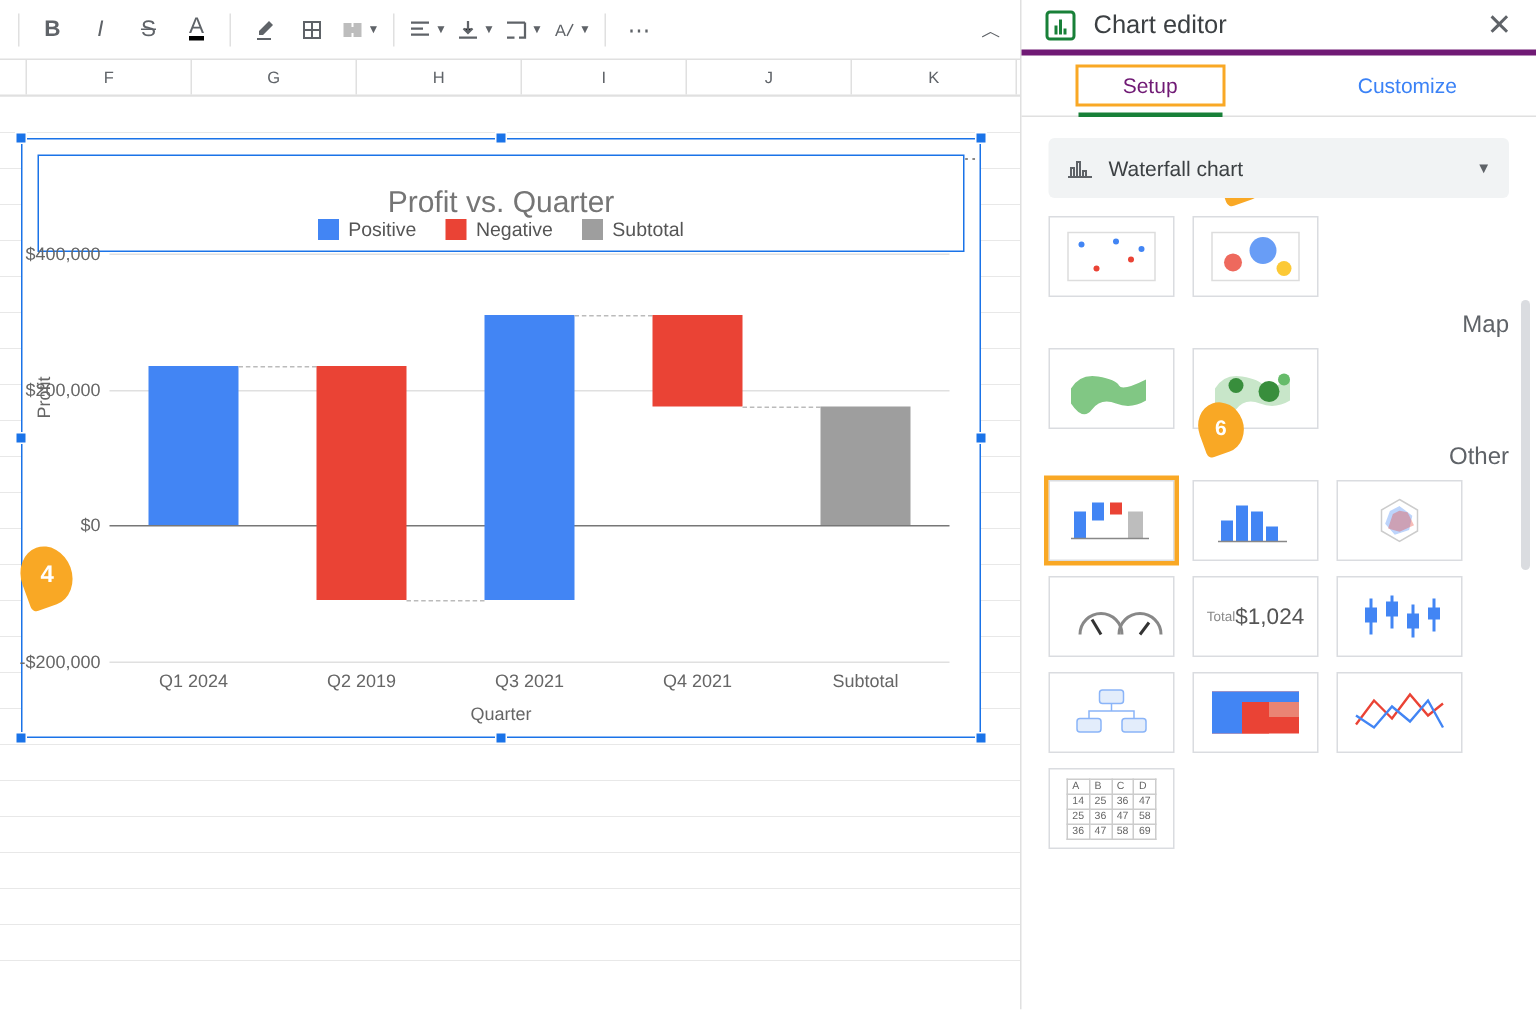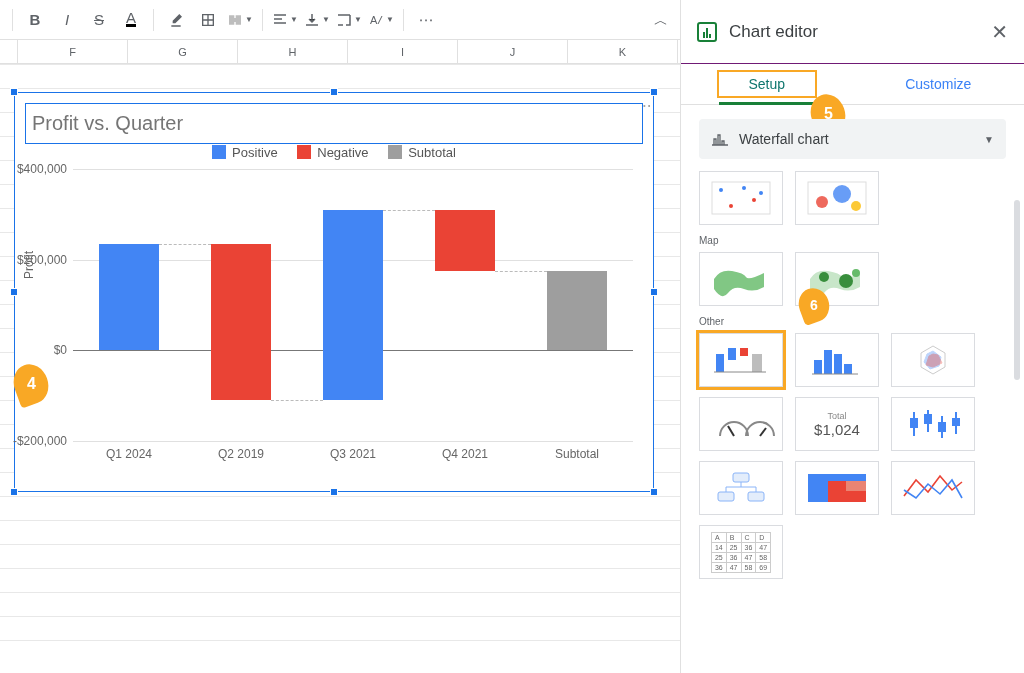--- a/index.html
+++ b/index.html
@@ -21,58 +21,58 @@
   .chart-obj { position: absolute; top: 28px; left: 14px; width: 640px; height: 400px; background: #fff; border: 1px solid #1a73e8; }
   .sel-handle { position: absolute; width: 8px; height: 8px; background: #1a73e8; border: 1px solid #fff; }
   .h-tl { top: -5px; left: -5px; } .h-tr { top: -5px; right: -5px; }
   .h-bl { bottom: -5px; left: -5px; } .h-br { bottom: -5px; right: -5px; }
   .h-tm { top: -5px; left: 50%; margin-left: -4px; }
   .h-bm { bottom: -5px; left: 50%; margin-left: -4px; }
   .h-lm { left: -5px; top: 50%; margin-top: -4px; }
   .h-rm { right: -5px; top: 50%; margin-top: -4px; }
   .chart-menu { position: absolute; top: 6px; right: 6px; font-size: 14px; color: #888; cursor: pointer; line-height: 4px; letter-spacing: -1px; writing-mode: vertical-rl; }
 
-  .chart-title { position: absolute; top: 10px; left: 10px; right: 10px; border: 1px solid #1a73e8; padding: 8px 6px; font-size: 20px; color: #757575; background: #fff; }
+  .chart-title { position: absolute; top: 10px; left: 10px; right: 10px; border: 1px solid #1a73e8; padding: 20px 6px; font-size: 20px; color: #757575; background: #fff; text-align: center; }
   .legend { position: absolute; top: 52px; left: 0; right: 0; text-align: center; font-size: 13px; color: #555; }
-  .legend-item { display: inline-flex; align-items: flex-start; margin: 0 8px; }
+  .legend-item { display: inline-flex; align-items: flex-end; margin: 0 8px; }
   .lg-sw { width: 14px; height: 14px; margin-right: 6px; }
 
   .plot { position: absolute; top: 76px; left: 58px; right: 20px; bottom: 50px; }
   .ylabel { position: absolute; left: 14px; top: 50%; transform: rotate(-90deg) translateX(20px); transform-origin: left center; font-size: 12px; color: #666; }
   .xlabel { position: absolute; bottom: 8px; left: 0; right: 0; text-align: center; font-size: 12px; color: #666; }
   .ytick { position: absolute; right: 100%; padding-right: 6px; font-size: 12px; color: #666; white-space: nowrap; transform: translateY(-50%); }
   .gridline { position: absolute; left: 0; right: 0; height: 1px; background: #e0e0e0; }
   .zero-line { background: #777; }
   .bar { position: absolute; width: 60px; }
   .xtick { position: absolute; top: 100%; font-size: 12px; color: #666; transform: translateX(-50%); margin-top: 6px; white-space: nowrap; }
   .connector { position: absolute; border-top: 1px dashed #bbb; height: 1px; }
 
   
   .balloon { position: absolute; width: 34px; height: 40px; background: #f9a825; border-radius: 50% 50% 50% 4px; display: flex; align-items: center; justify-content: center; color: #fff; font-weight: bold; font-size: 16px; transform: rotate(-20deg); }
   .balloon span { transform: rotate(20deg); }
 
   
   .editor { position: absolute; top: 0; right: 0; width: 344px; bottom: 0; background: #fff; border-left: 1px solid #e0e0e0; display: flex; flex-direction: column; }
-  .ed-header { height: 64px; display: flex; align-items: center; padding: 0 16px; border-bottom: 1px solid #701a75; }
+  .ed-header { height: 37px; display: flex; align-items: center; padding: 0 16px; border-bottom: 4px solid #701a75; }
   .ed-logo { width: 20px; height: 20px; border: 2px solid #188038; border-radius: 3px; display: flex; align-items: flex-end; justify-content: center; gap: 1px; padding-bottom: 2px; margin-right: 12px; }
   .ed-logo i { width: 2px; background: #188038; display: block; }
   .ed-title { font-size: 17px; color: #3c4043; flex: 1; }
   .ed-close { font-size: 20px; color: #5f6368; cursor: pointer; }
 
   .ed-tabs { display: flex; border-bottom: 1px solid #e0e0e0; }
   .ed-tab { flex: 1; text-align: center; padding: 12px 0; font-size: 14px; color: #3b82f6; cursor: pointer; position: relative; }
-  .ed-tab.active { color: #0f766e; }
+  .ed-tab.active { color: #701a75; }
   .tab-hl { position: absolute; left: 36px; right: 36px; top: 6px; bottom: 6px; border: 2px solid #f9a825; }
   .ed-tab.active::after { content: ""; position: absolute; bottom: -1px; left: 38px; right: 38px; height: 3px; background: #188038; }
 
   .ed-body { padding: 14px 18px; overflow-y: auto; flex: 1; position: relative; }
   .ed-label { font-size: 12px; color: #5f6368; margin-bottom: 6px; margin-top: 4px; }
   .ct-select { height: 40px; background: #f1f3f4; border-radius: 4px; display: flex; align-items: center; padding: 0 12px; font-size: 14px; color: #3c4043; cursor: pointer; }
   .ct-select .arrow { margin-left: auto; color: #5f6368; font-size: 10px; }
-  .sec-title { font-size: 10px; color: #5f6368; margin: 10px 0 6px; }
+  .sec-title { font-size: 16px; color: #5f6368; margin: 10px 0 6px; text-align: right; }
   .thumb-row { display: flex; gap: 12px; flex-wrap: wrap; }
   .thumb { width: 84px; height: 54px; border: 1px solid #dadce0; background: #fff; cursor: pointer; position: relative; display: flex; align-items: center; justify-content: center; overflow: hidden; }
   .thumb.selected { outline: 3px solid #f9a825; }
 
   .scroll-ind { position: absolute; right: 4px; top: 200px; width: 6px; height: 180px; background: #dadce0; border-radius: 3px; }
 
   .collapse-caret { position: absolute; top: 12px; right: 356px; color: #5f6368; font-size: 14px; cursor: pointer; }
 </style>
 </head>
 <body>
@@ -174,20 +174,21 @@
             <span class="lg-sw" style="background:#ea4335"></span>
             <span>Negative</span>
           </span>
         <span class="legend-item">
             <span class="lg-sw" style="background:#9e9e9e"></span>
             <span>Subtotal</span>
           </span>
       </div>
 
       <div class="ylabel">Profit</div>
+      <div class="xlabel">Quarter</div>
 
       <div class="plot">
 
         <div class="gridline" style="top:0%"></div>
         <div class="gridline" style="top:33.33%"></div>
         <div class="gridline zero-line" style="top:66.67%"></div>
         <div class="gridline" style="top:100%"></div>
         <div class="ytick" style="top:0%">$400,000</div>
         <div class="ytick" style="top:33.33%">$200,000</div>
         <div class="ytick" style="top:66.67%">$0</div>
@@ -332,21 +333,21 @@
       <div class="thumb">
           <svg width="70" height="40">
             <g stroke="#888" fill="none" stroke-width="2">
               <path d="M14 32a14 14 0 0 1 28 0"></path>
               <path d="M40 32a14 14 0 0 1 28 0"></path>
             </g>
             <line x1="28" y1="32" x2="22" y2="22" stroke="#333" stroke-width="2"></line>
             <line x1="54" y1="32" x2="60" y2="24" stroke="#333" stroke-width="2"></line>
           </svg>
         </div>
-      <div class="thumb" style="flex-direction:column;font-size:9px;color:#888">
+      <div class="thumb" style="flex-direction:row;font-size:9px;color:#888">
           <span>Total</span>
           <span style="font-size:15px;color:#555">$1,024</span>
         </div>
       <div class="thumb">
           <svg width="70" height="40">
             <g stroke="#4285f4" stroke-width="2">
               <line x1="16" y1="8" x2="16" y2="32"></line>
               <line x1="30" y1="6" x2="30" y2="28"></line>
               <line x1="44" y1="12" x2="44" y2="34"></line>
               <line x1="58" y1="8" x2="58" y2="30"></line>

